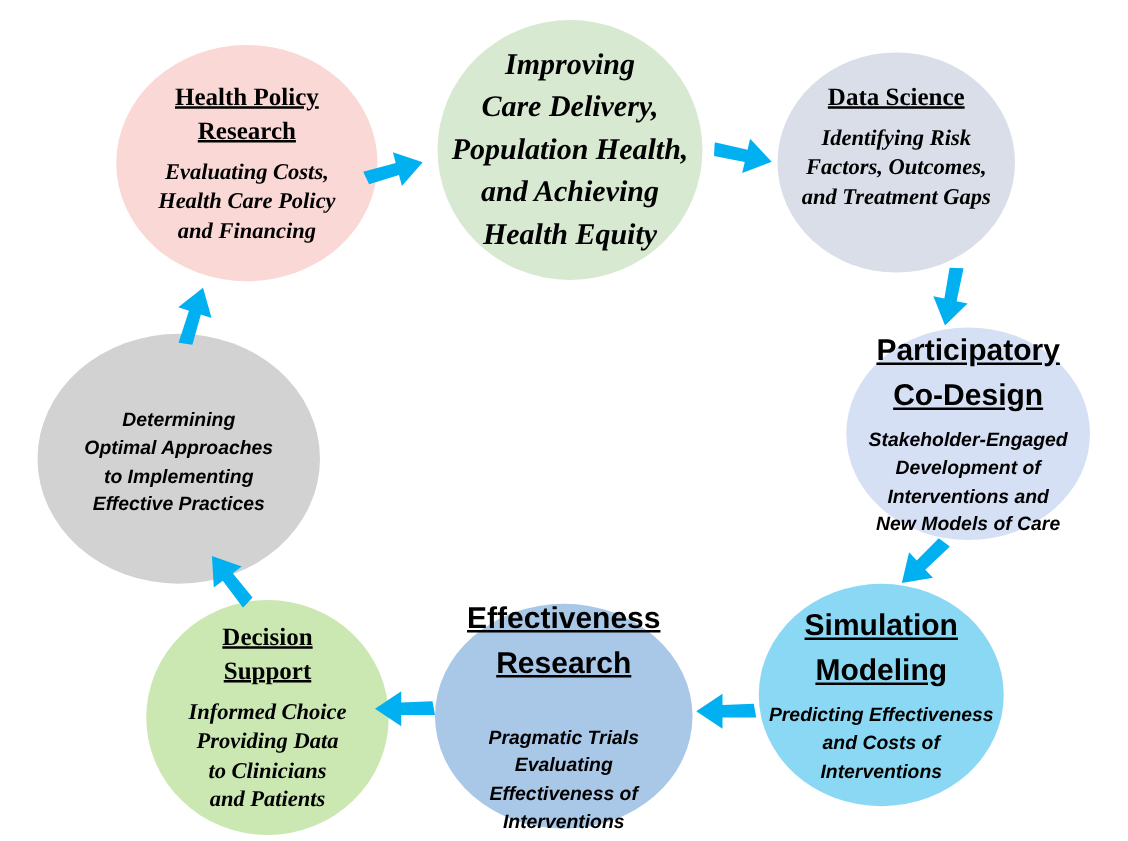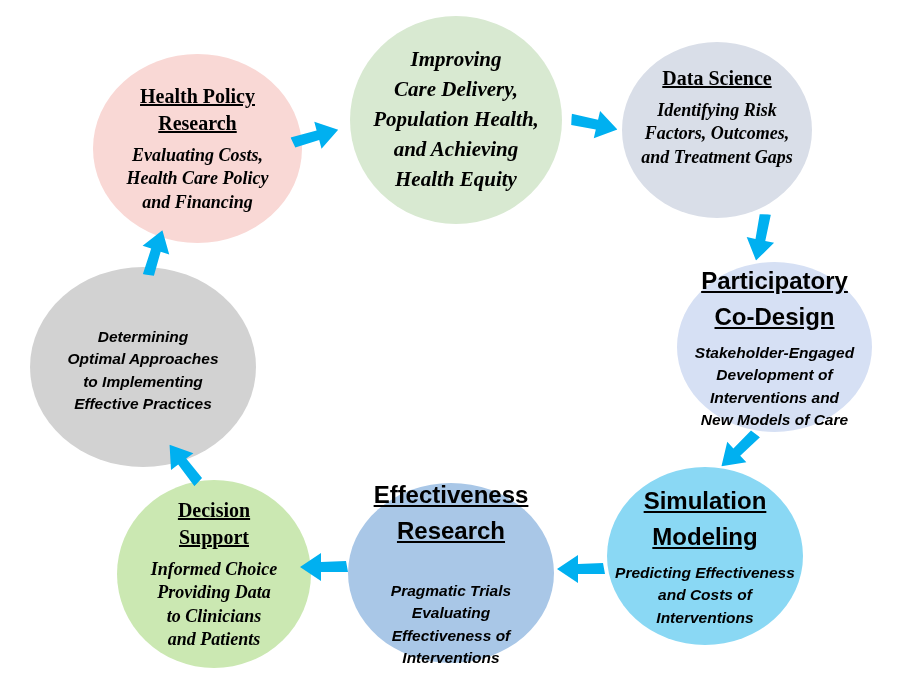--- a/index.html
+++ b/index.html
@@ -14,23 +14,23 @@
 
   .serif { font-family:"Liberation Serif", serif; }
   .sans  { font-family:"Liberation Sans", sans-serif; }
 
   .serif .title { font-size:20px; line-height:1.35; }
   .serif .body  { font-size:18px; line-height:1.3; }
   .sans  .title { font-size:24px; line-height:1.5; }
   .sans  .body  { font-size:15.5px; line-height:1.45; }
 
   
-  .n-health-policy   { left:93px;  top:54px;  width:209px; height:189px; }
+  .n-health-policy   { left:93px;  top:36px;  width:209px; height:189px; }
   .n-improving       { left:350px; top:16px;  width:212px; height:208px; }
-  .n-improving .body { font-size:21px; line-height:1.42; margin-top:0; }
+  .n-improving .body { font-size:24px; line-height:1.42; margin-top:0; }
   .n-data-science    { left:622px; top:42px;  width:190px; height:176px; padding-bottom:26px; box-sizing:border-box; }
   .n-participatory   { left:677px; top:262px; width:195px; height:170px; }
   .n-simulation      { left:607px; top:467px; width:196px; height:178px; }
   .n-effectiveness   { left:348px; top:483px; width:206px; height:180px; }
   .n-decision        { left:117px; top:480px; width:194px; height:188px; }
   .n-implementation  { left:30px;  top:267px; width:226px; height:200px; }
 
   .arrow { position:absolute; width:48px; height:30px; }
   .a1 { left:291px; top:121px; transform:rotate(-15deg); }
   .a2 { left:570px; top:109px; transform:rotate(13deg); }

